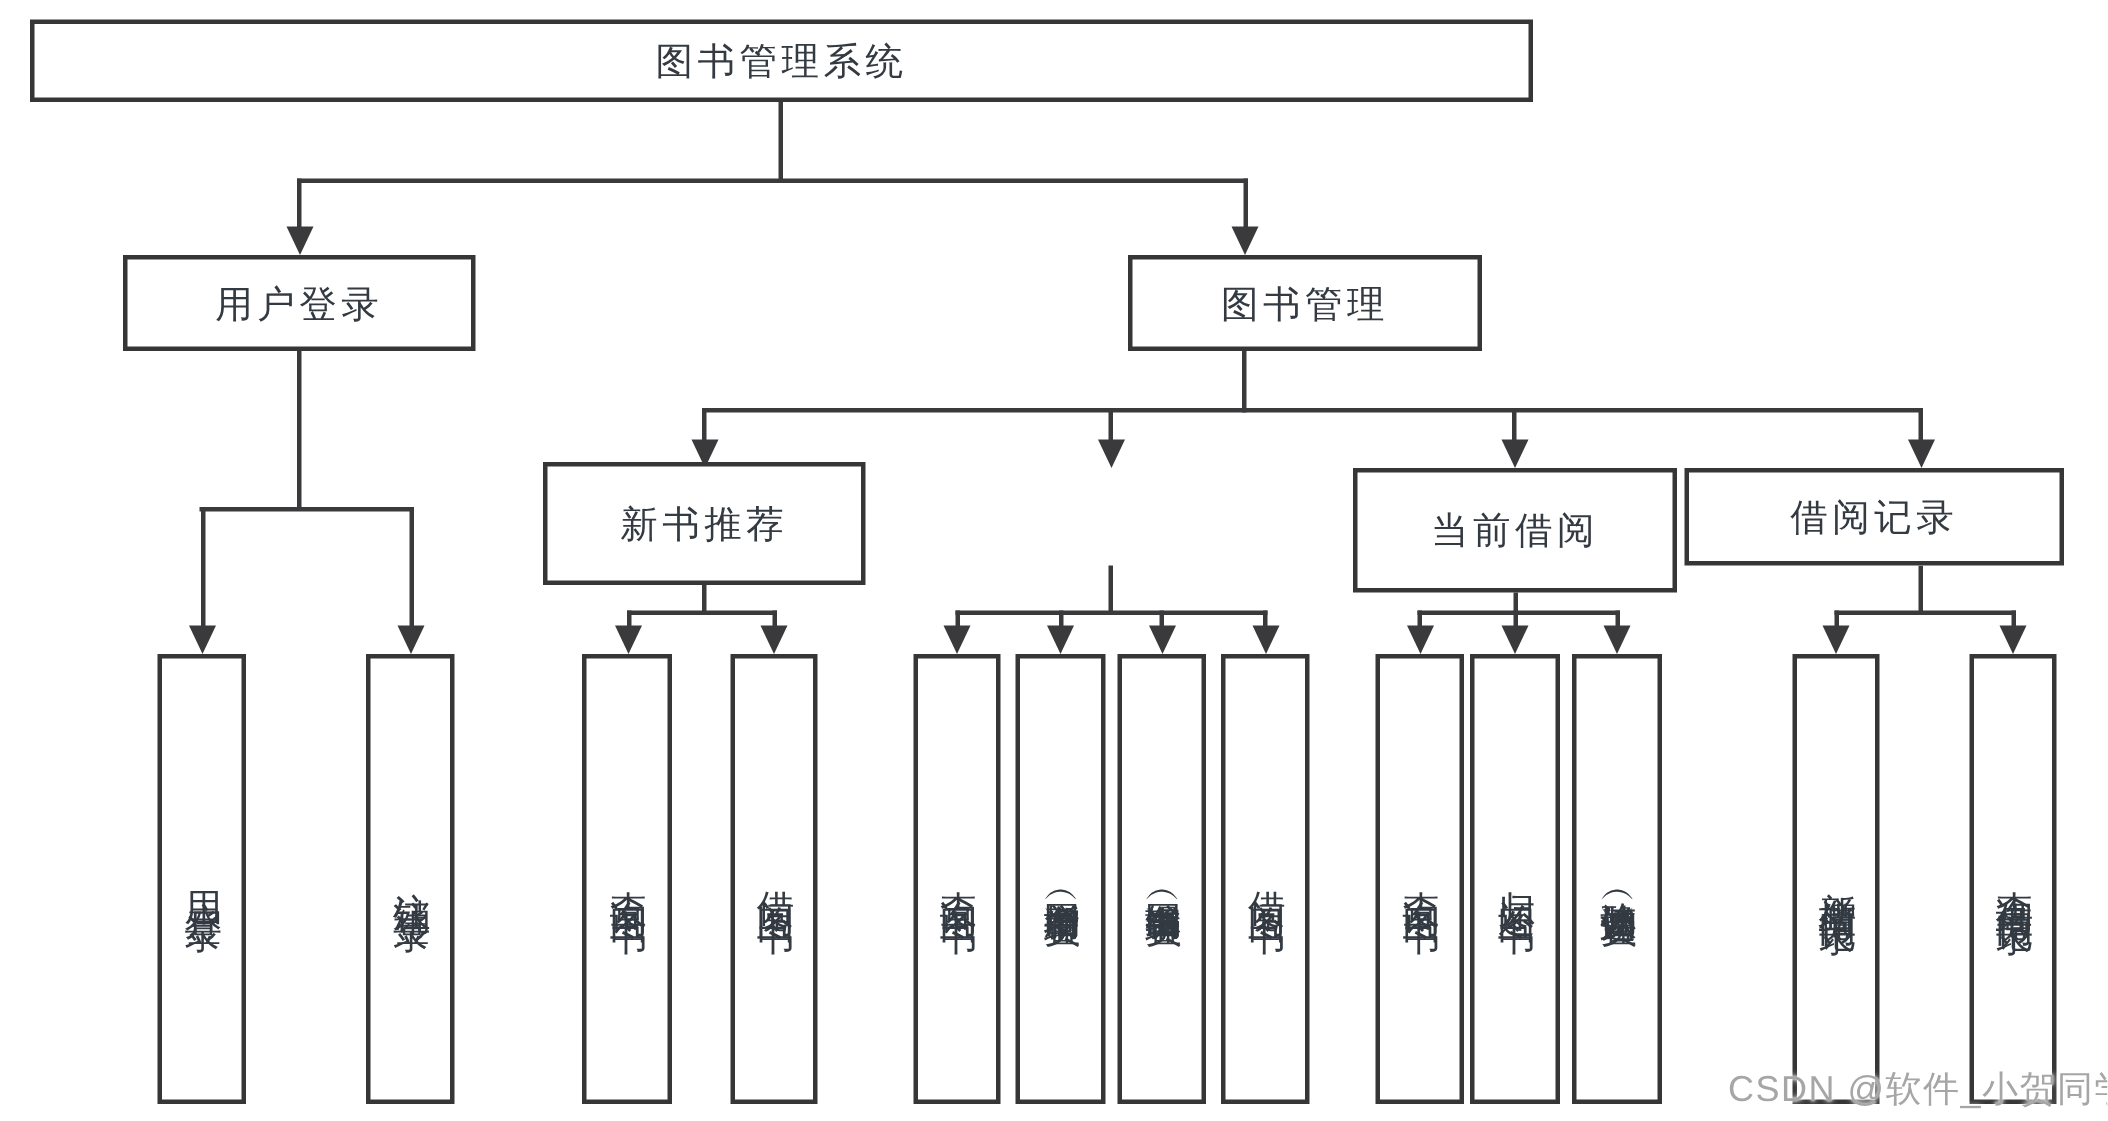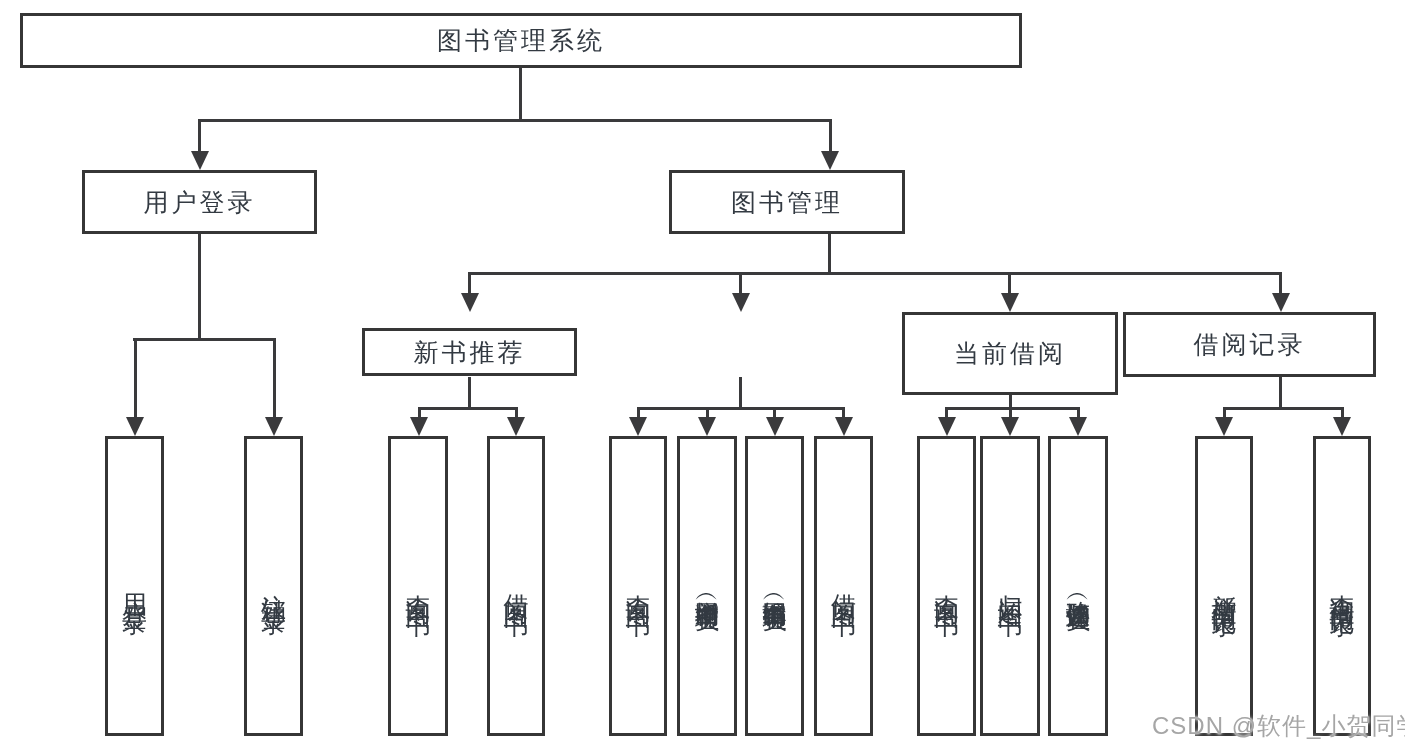--- a/index.html
+++ b/index.html
@@ -116,25 +116,25 @@
   <div class="arrow" style="left:1333px;top:417px"></div>
 
   <div class="box" style="left:20px;top:13px;width:1002px;height:55px">
     <span>图书管理系统</span>
   </div>
 
   <div class="box" style="left:82px;top:170px;width:235px;height:64px">
     <span>用户登录</span>
   </div>
 
-  <div class="box" style="left:669px;top:170px;width:236px;height:64px">
+  <div class="box" style="left:752px;top:170px;width:236px;height:64px">
     <span>图书管理</span>
   </div>
 
-  <div class="box" style="left:362px;top:328px;width:215px;height:48px">
+  <div class="box" style="left:362px;top:308px;width:215px;height:82px">
     <span>新书推荐</span>
   </div>
 
 
   <div class="box" style="left:902px;top:312px;width:216px;height:83px">
     <span>当前借阅</span>
   </div>
 
   <div class="box" style="left:1123px;top:312px;width:253px;height:65px">
     <span>借阅记录</span>

